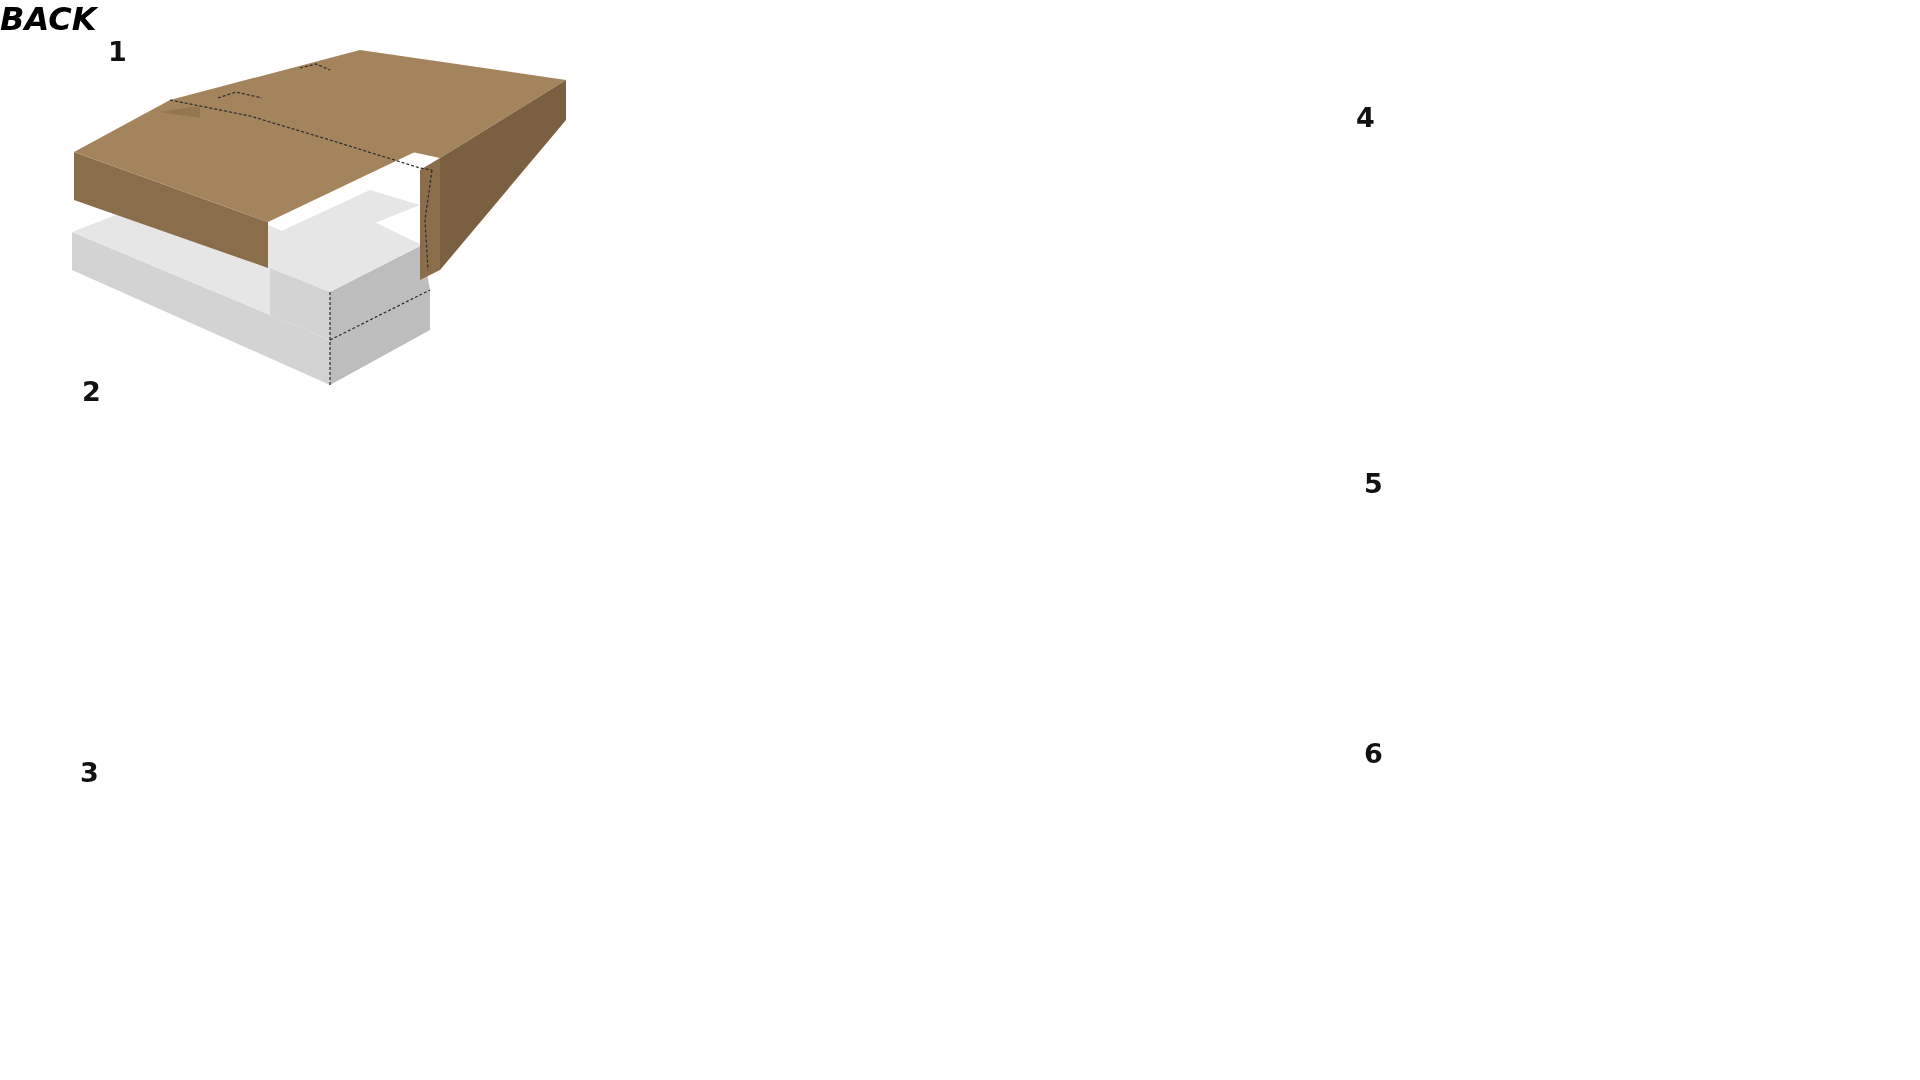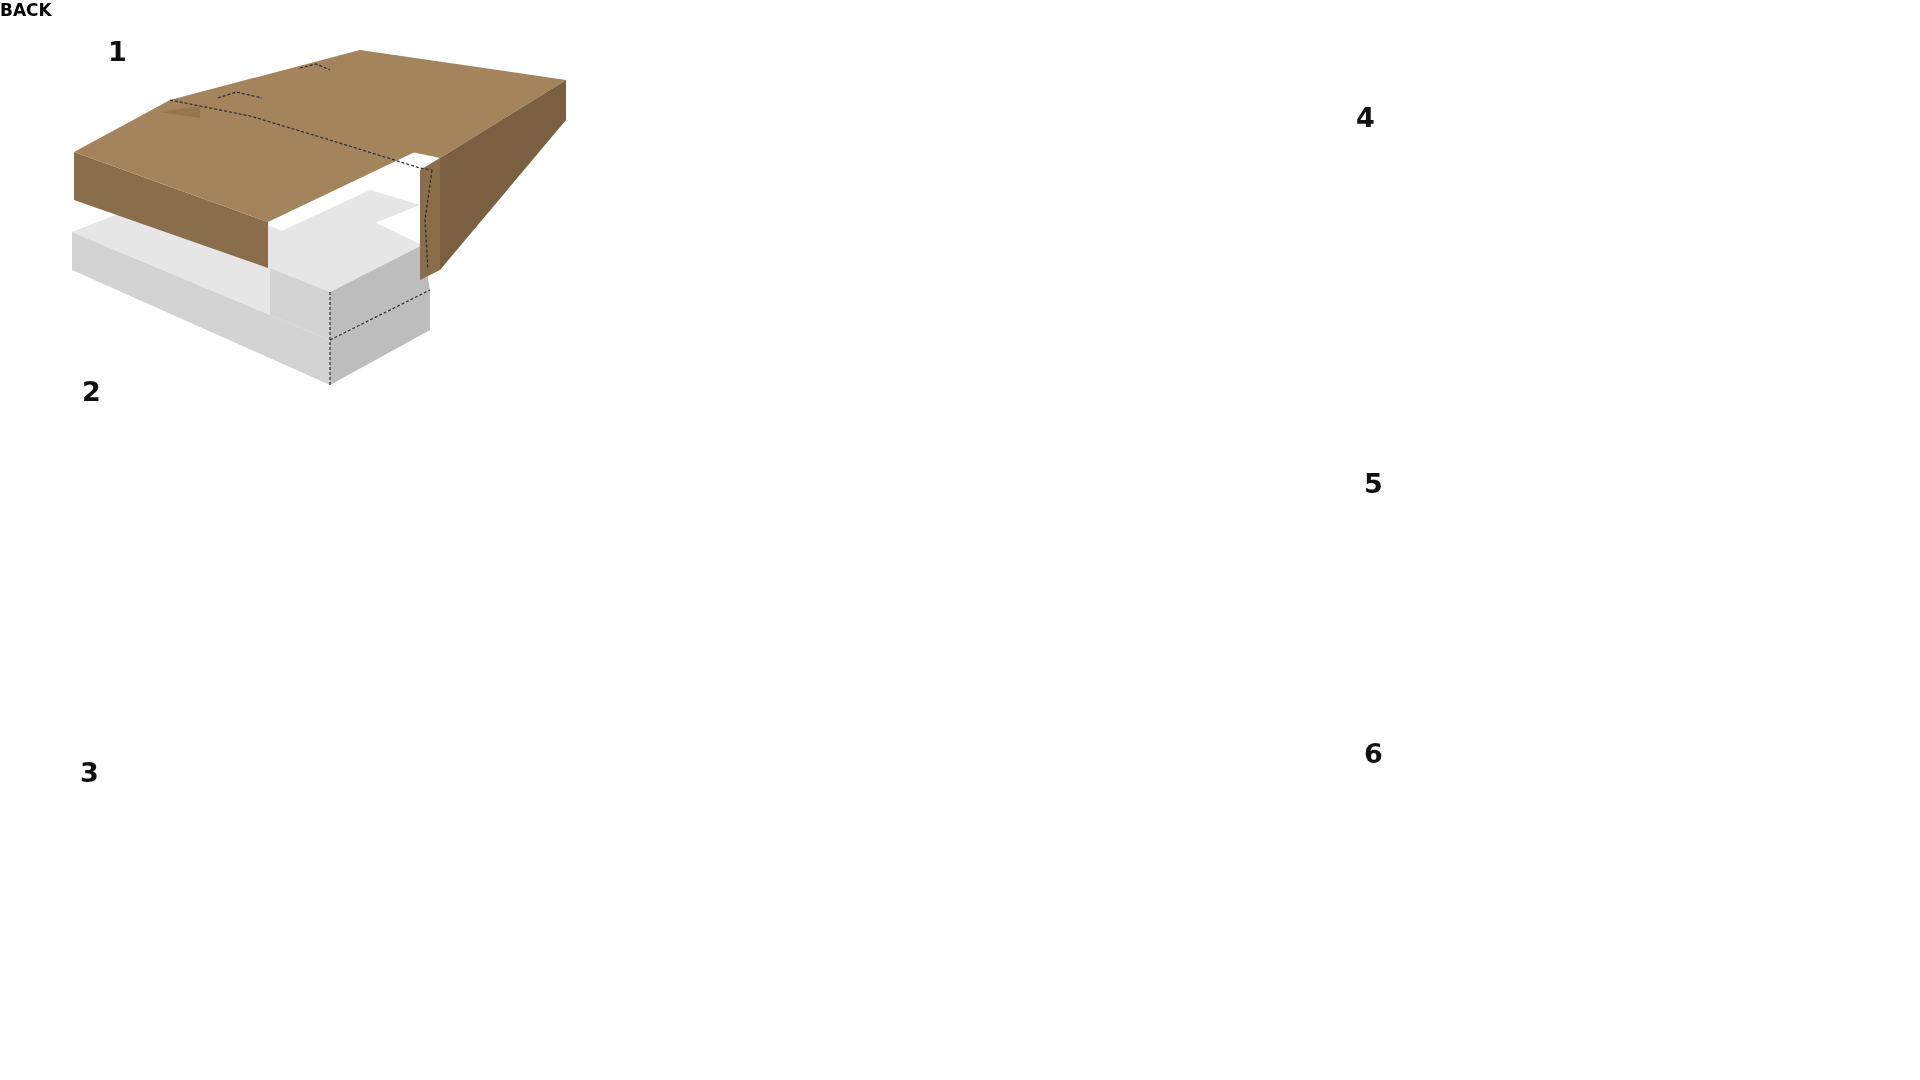--- a/index.html
+++ b/index.html
@@ -1,19 +1,19 @@
 <!DOCTYPE html>
 <html><head>
 <meta charset="utf-8">
 <style>
   html, body { margin:0; padding:0; background:#ffffff; }
   body { width:1920px; height:1080px; position:relative; overflow:hidden; font-family:"DejaVu Sans", sans-serif; }
   svg#scene { position:absolute; left:0; top:0; width:1920px; height:1080px; }
   .step-label { position:absolute; font-family:"DejaVu Sans", sans-serif; font-weight:bold; font-size:27px; color:#111; line-height:1; }
-  .back-label-text { font-family:"DejaVu Sans", sans-serif; font-weight:bold; font-size:17px; fill:#111; }
+  .back-label-text { font-family:"DejaVu Sans", sans-serif; font-weight:bold; font-size:32px; fill:#111;font-style:italic; }
   .w1 { fill:#e6e6e6; } .w2 { fill:#d3d3d3; } .w3 { fill:#bdbdbd; } .w4 { fill:#ededed; }
   .b1 { fill:#8a6d4b; } .b2 { fill:#a3845d; } .b3 { fill:#7a5f40; } .b4 { fill:#94764f; }
   .edge { stroke:#2a2a2a; stroke-width:1.2; fill:none; stroke-dasharray:3 2; }
   .seam { stroke:#b8b8b8; stroke-width:1.2; fill:none; }
 </style>
 </head>
 <body>
 
 
 

